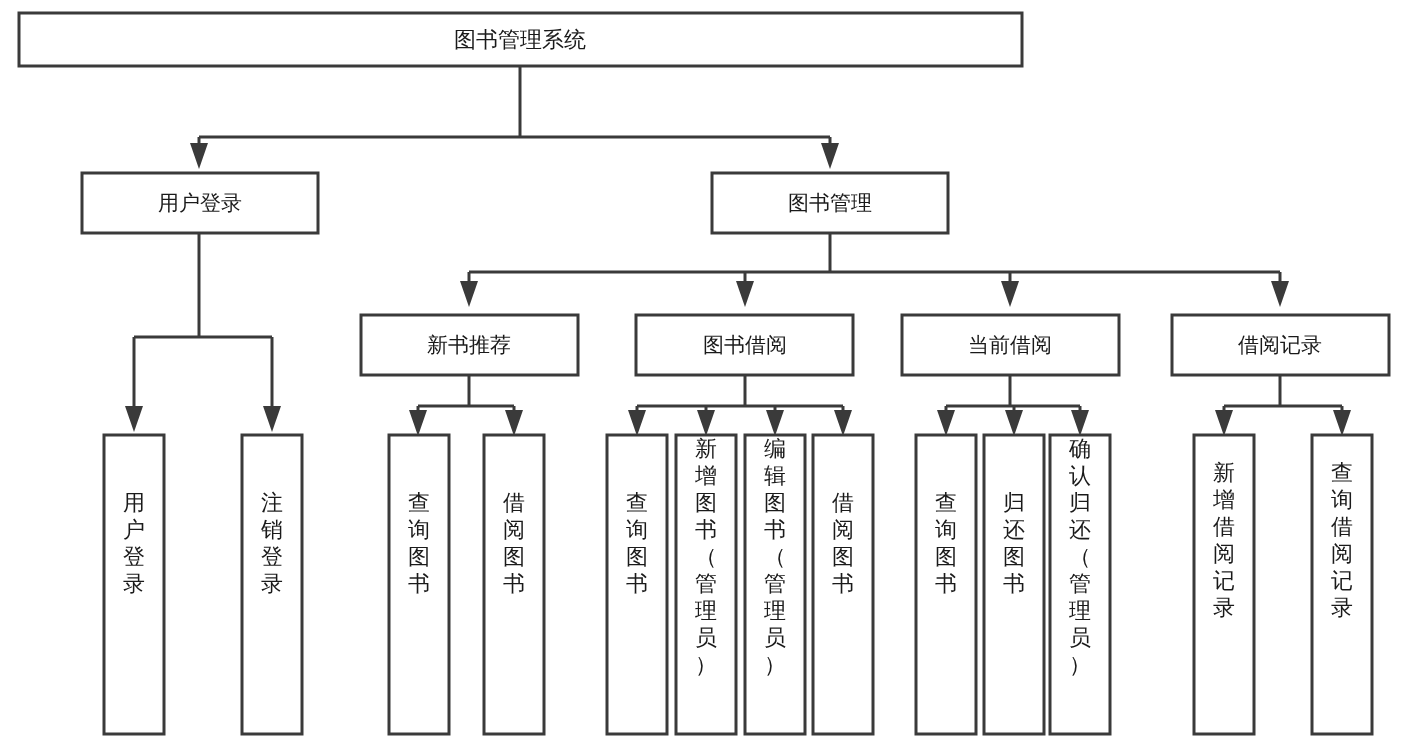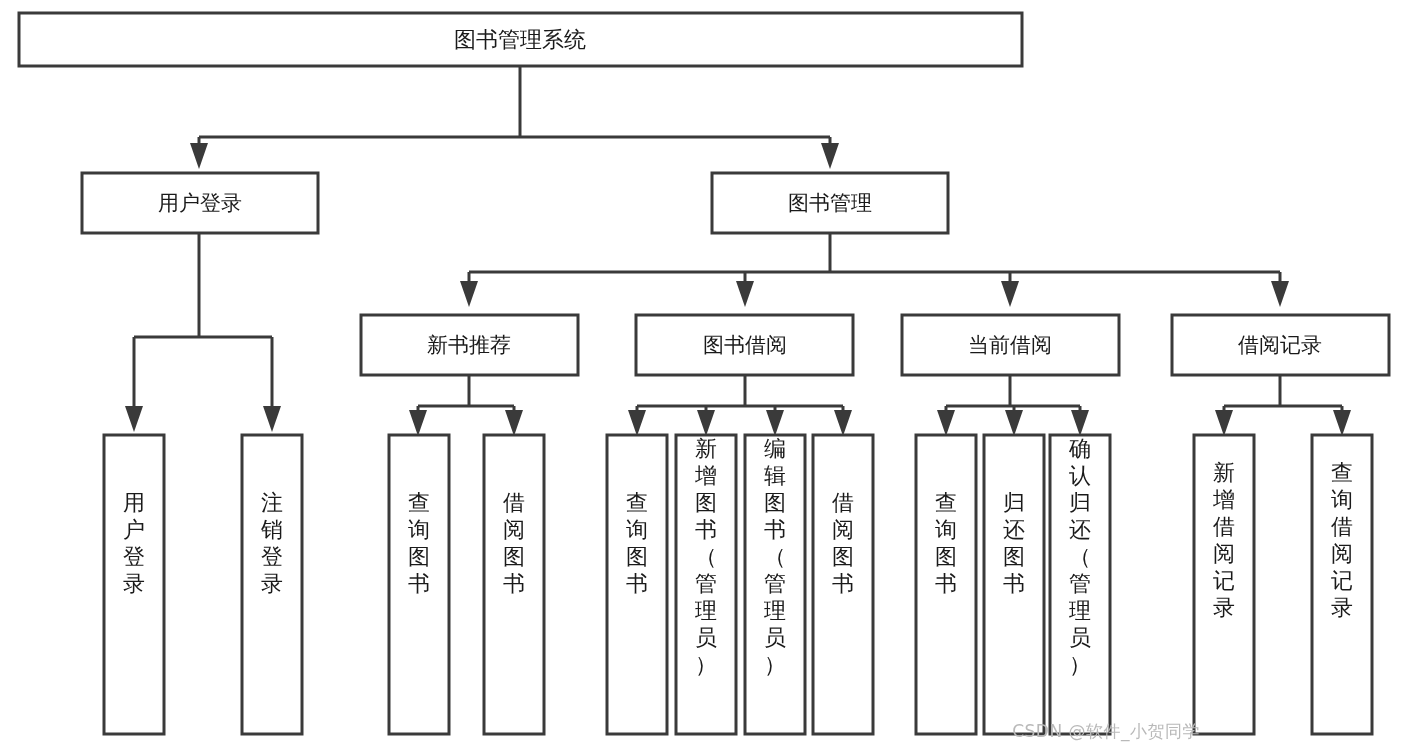--- a/index.html
+++ b/index.html
@@ -261,15 +261,14 @@
       <text class="leaf-label vtext" x="1224" y="480"><tspan x="1224" dy="0">新</tspan><tspan x="1224" dy="27">增</tspan><tspan x="1224" dy="27">借</tspan><tspan x="1224" dy="27">阅</tspan><tspan x="1224" dy="27">记</tspan><tspan x="1224" dy="27">录</tspan></text>
     </g>
 
     <g>
       <rect class="node-box" x="1312" y="435" width="60" height="299"></rect>
       <text class="leaf-label vtext" x="1342" y="480"><tspan x="1342" dy="0">查</tspan><tspan x="1342" dy="27">询</tspan><tspan x="1342" dy="27">借</tspan><tspan x="1342" dy="27">阅</tspan><tspan x="1342" dy="27">记</tspan><tspan x="1342" dy="27">录</tspan></text>
     </g>
 
   </svg>
 
-  <div class="watermark">CSDN @软件_小贺同学</div>
 
 </div>
 
 </body></html>

